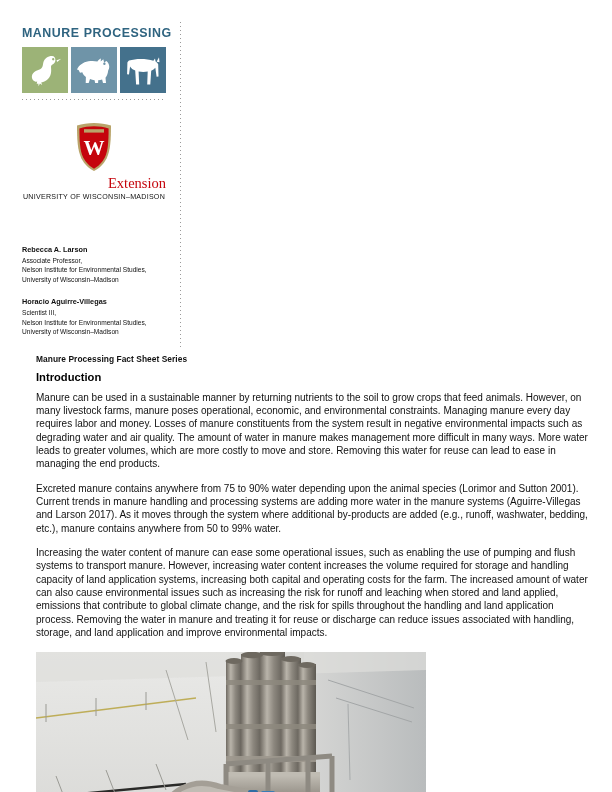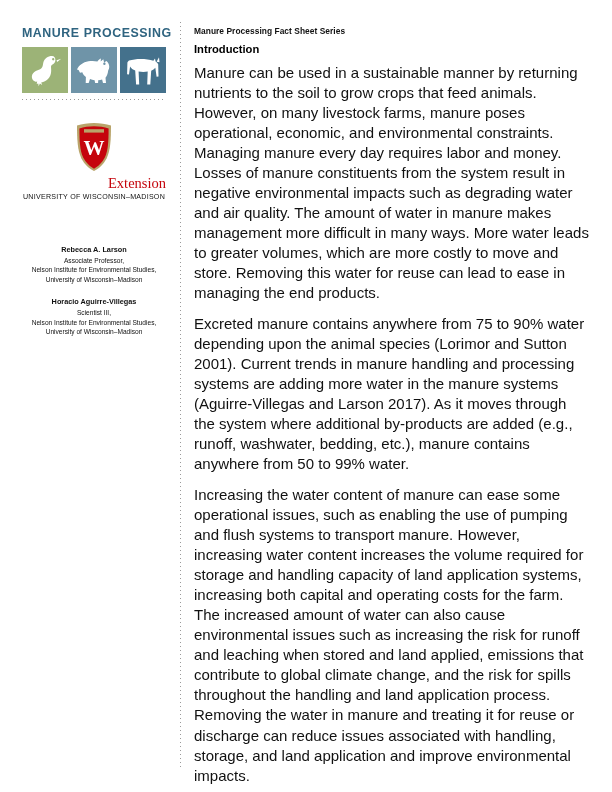--- a/index.html
+++ b/index.html
@@ -16,20 +16,21 @@
     position: relative;
   }
 
   .page {
     position: relative;
     width: 612px;
     height: 792px;
     box-sizing: border-box;
     padding: 22px 22px 22px 22px;
     display: flex;
+    flex-direction: column;
   }
 
   
   .sidebar {
     width: 158px;
     flex: 0 0 158px;
     padding-right: 14px;
     box-sizing: border-box;
     position: relative;
   }
@@ -111,21 +112,21 @@
     font-size: 7.1px;
     letter-spacing: 0.25px;
     color: #111;
     white-space: nowrap;
   }
 
   
   .authors {
     margin-top: 44px;
     width: 144px;
-    text-align: center;
+    text-align: left;
   }
   .author-block { margin-bottom: 13px; }
   .author-name {
     font-size: 7.3px;
     font-weight: bold;
     color: #111;
     line-height: 1.45;
   }
   .author-line {
     font-size: 6.6px;
@@ -159,21 +160,21 @@
   }
 
   .h2 {
     font-size: 11.2px;
     font-weight: bold;
     color: #000;
     margin: 0 0 3px 0;
   }
 
   .para {
-    font-size: 15px;
+    font-size: 10px;
     line-height: 1.335;
     color: #111;
     margin: 8px 0 11px 0;
     text-align: left;
   }
   .para:last-of-type { margin-bottom: 0; }
 
   
   .figure-wrap {
     margin-top: 12px;

